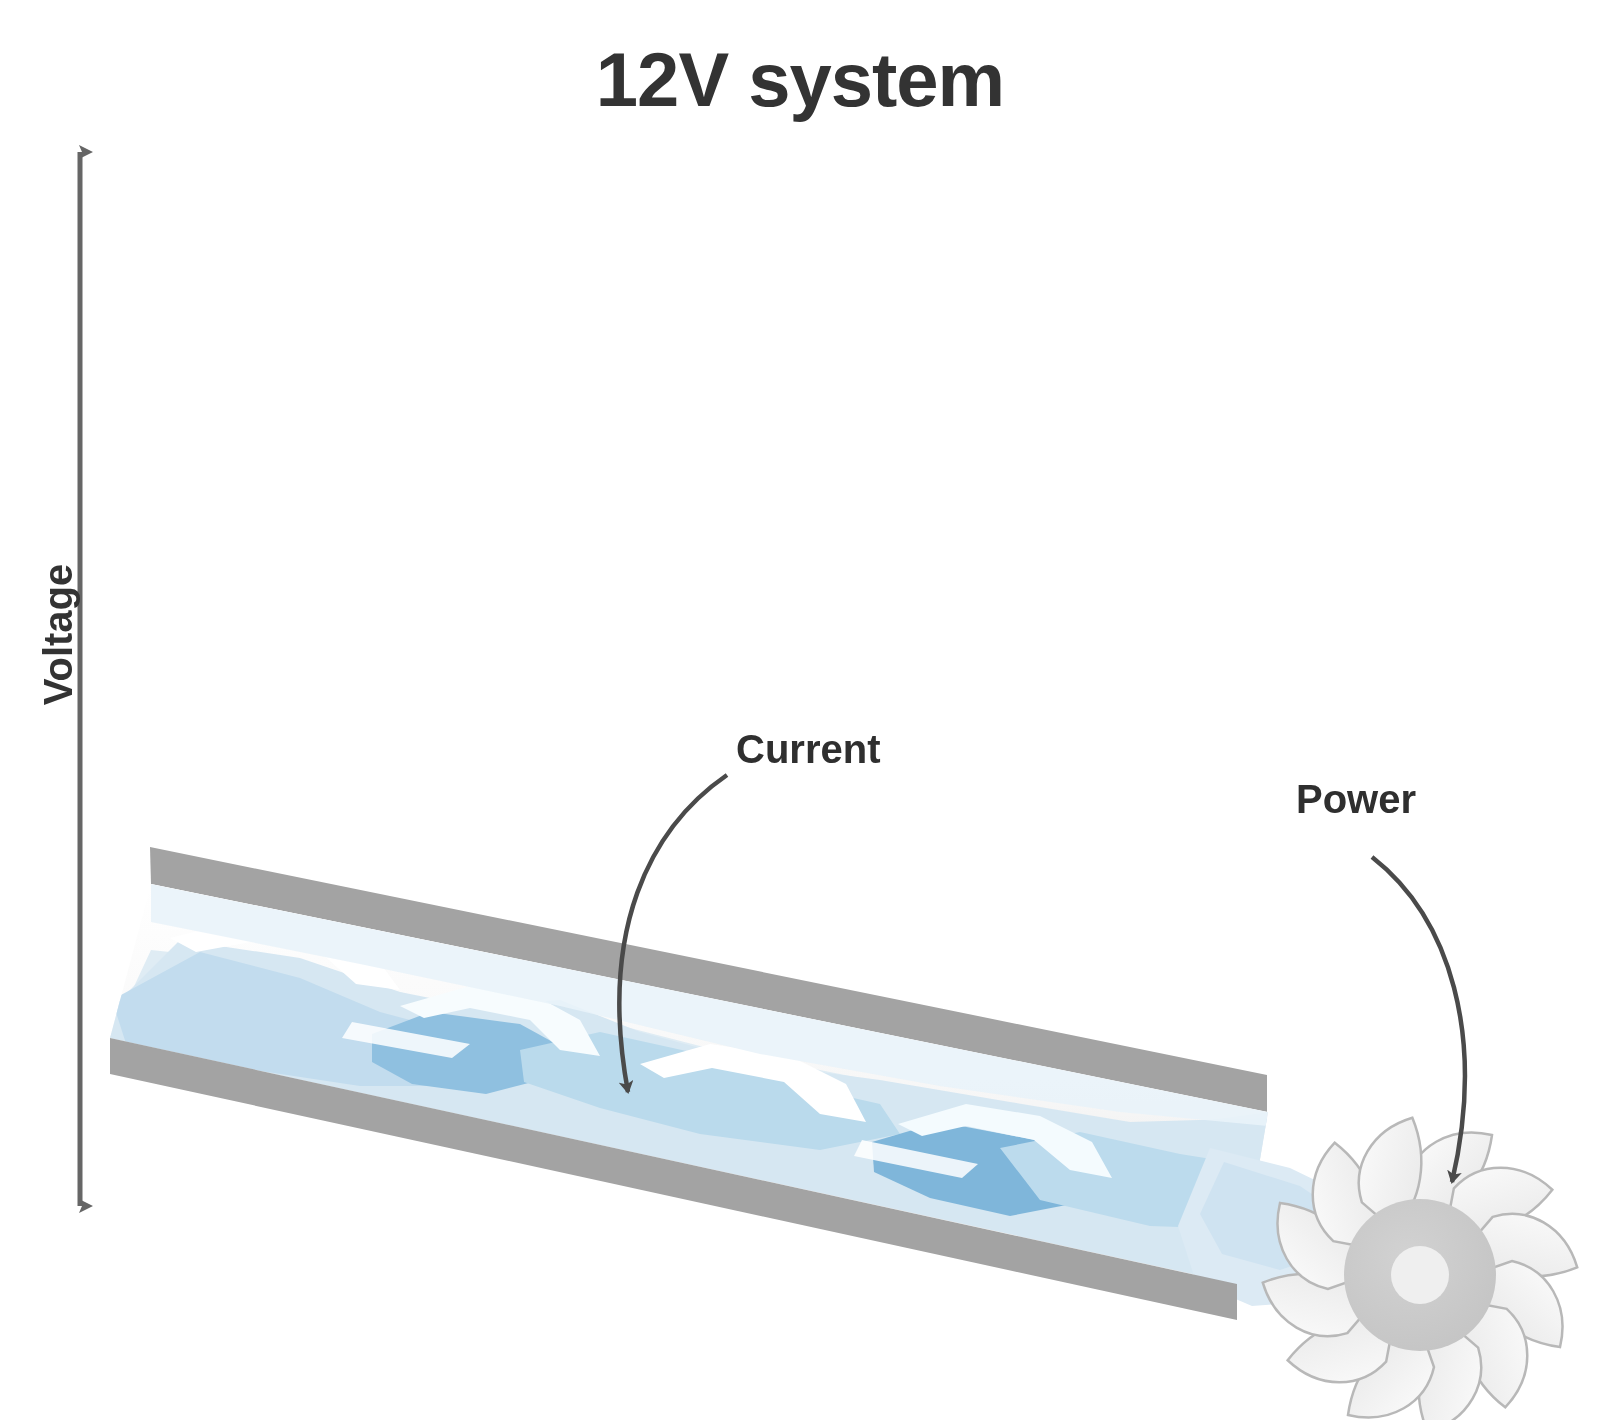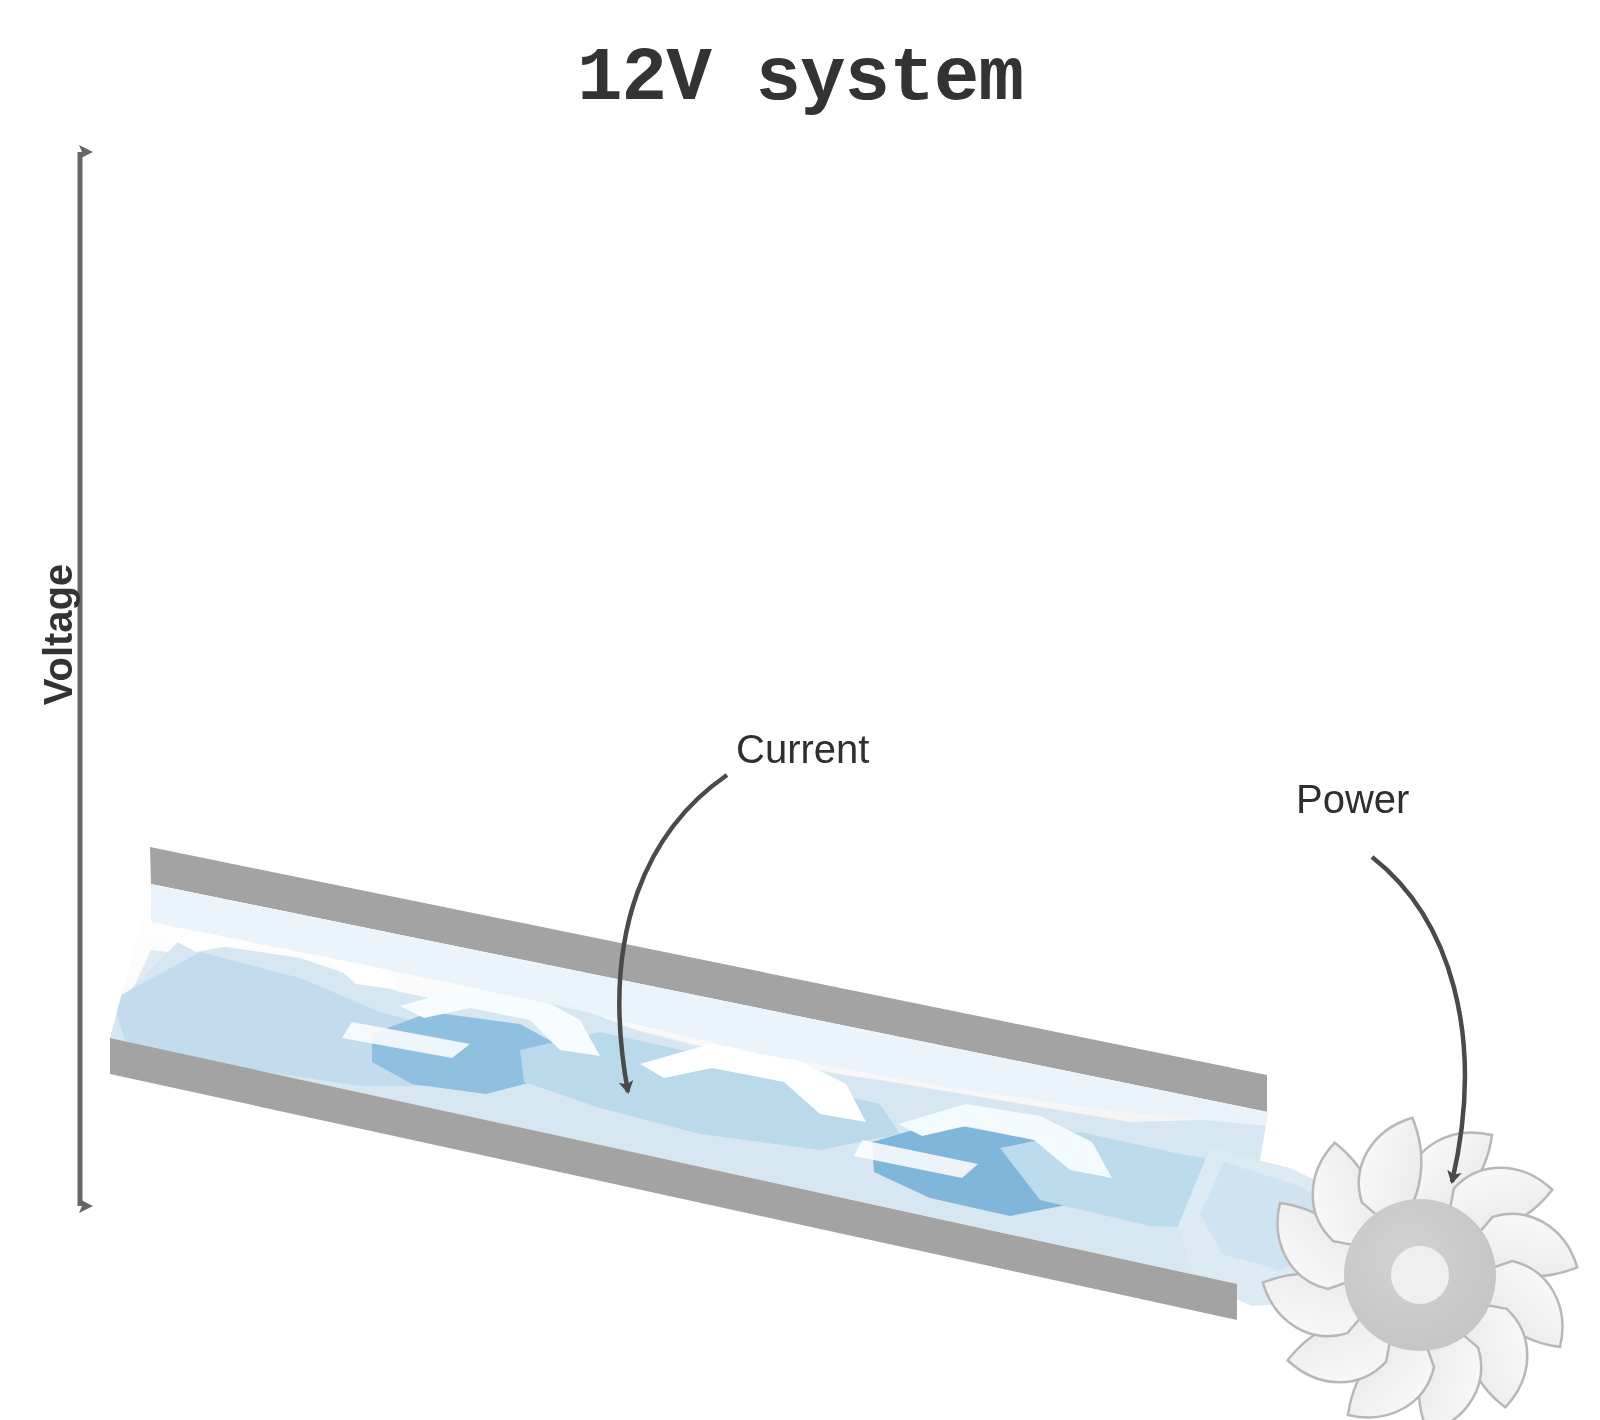--- a/index.html
+++ b/index.html
@@ -25,39 +25,39 @@
   .label-title {
     position: absolute;
     left: 0;
     top: 36px;
     width: 1600px;
     text-align: center;
     font-size: 76px;
     font-weight: 700;
     letter-spacing: -1px;
     color: #333333;
-    font-family: Liberation Mono, monospace;
+    font-family: Liberation Sans, sans-serif;
   }
   .axis-label {
     position: absolute;
     left: -52px;
     top: 612px;
     width: 220px;
     text-align: center;
     font-size: 40px;
     font-weight: 700;
     color: #333333;
     transform: rotate(-90deg);
     transform-origin: 50% 50%;
     font-family: "Liberation Sans", sans-serif;
   }
   .callout-label {
     position: absolute;
     font-size: 40px;
-    font-weight: 400;
+    font-weight: 700;
     color: #2f2f2f;
     white-space: nowrap;
     font-family: "Liberation Sans", sans-serif;
   }
   .callout-current { left: 736px; top: 727px; }
   .callout-power   { left: 1296px; top: 777px; }
 </style>
 </head>
 <body>
 

